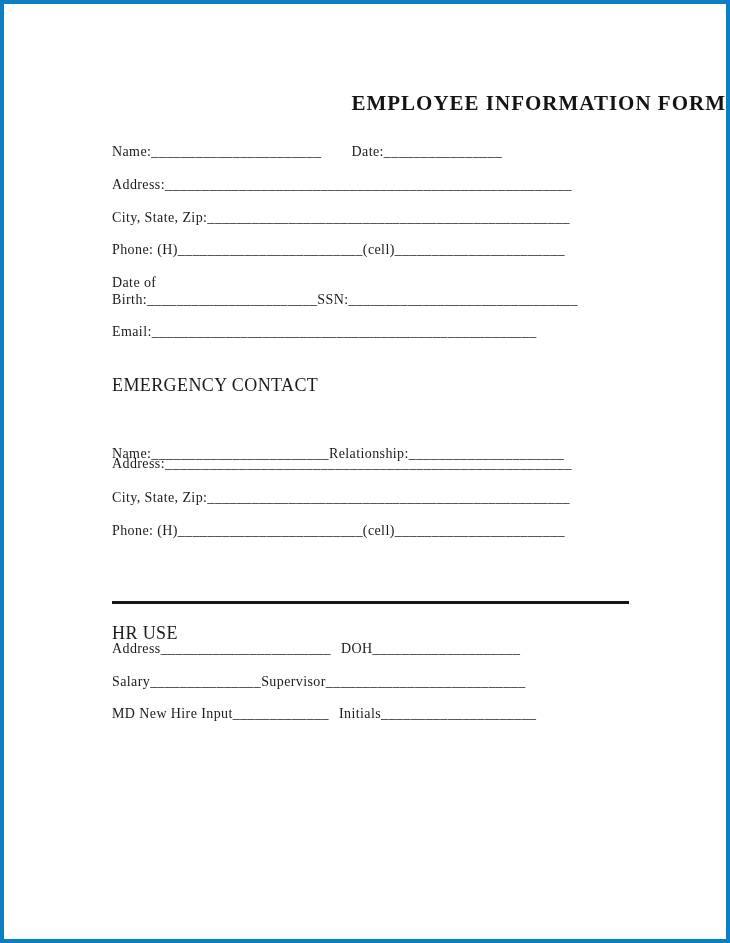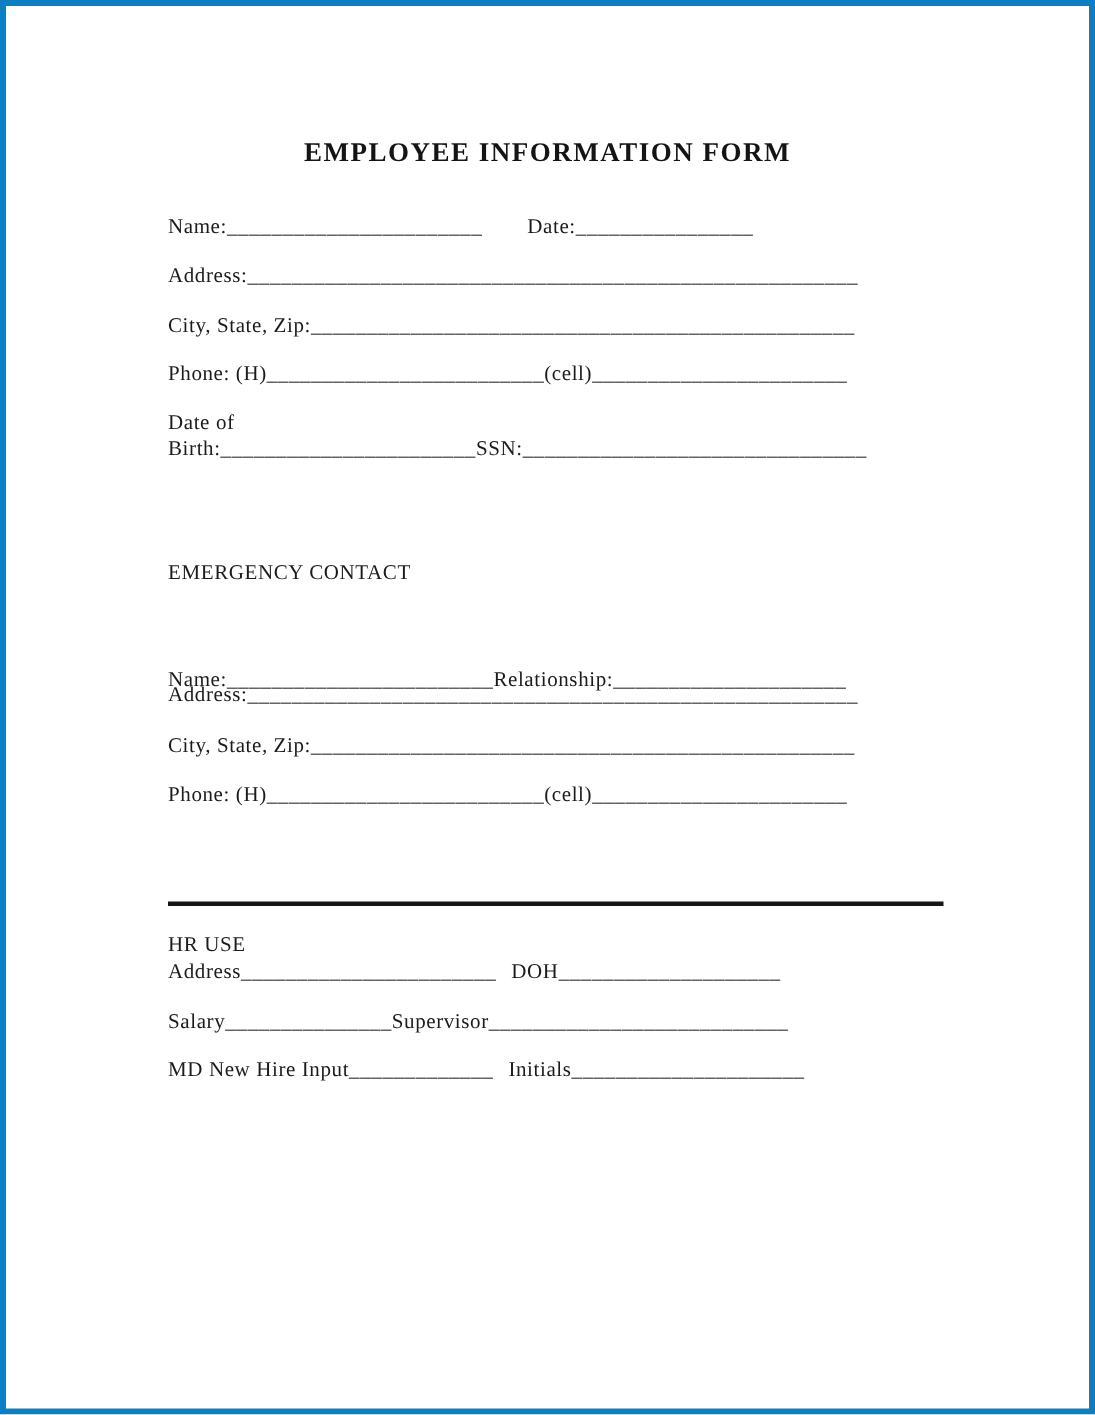--- a/index.html
+++ b/index.html
@@ -16,41 +16,41 @@
     background: #ffffff;
     overflow: hidden;
     font-family: "Liberation Serif", "DejaVu Serif", serif;
     color: #1b1b1b;
   }
   .title {
     position: absolute;
     left: 0;
     top: 87px;
     width: 100%;
-    text-align: center;
-    font-size: 18px;
+    text-align: right;
+    font-size: 21px;
     font-weight: bold;
     letter-spacing: 1px;
     color: #141414;
   }
   .row {
     position: absolute;
     left: 108px;
     white-space: nowrap;
     font-size: 14px;
     letter-spacing: 0.4px;
     line-height: 1.15;
   }
   .blank {
     letter-spacing: 0.4px;
   }
   .gap-30 { margin-left: 30px; }
   .gap-10 { margin-left: 10px; }
   .section-heading {
-    font-size: 14px;
+    font-size: 18px;
     letter-spacing: 0.4px;
   }
   .hr-rule {
     position: absolute;
     left: 108px;
     top: 597px;
     width: 517px;
     height: 3px;
     background: #161616;
   }
@@ -79,20 +79,23 @@
   </div>
 
   <div class="row" style="top:271px">
     <span>Date of</span>
   </div>
 
   <div class="row" style="top:288px">
     <span>Birth:</span><span class="blank">_______________________</span><span>SSN:</span><span class="blank">_______________________________</span>
   </div>
 
+  <div class="row" style="top:320px">
+    <span>Email:</span><span class="blank">____________________________________________________</span>
+  </div>
 
   <div class="row section-heading" style="top:371px">EMERGENCY CONTACT</div>
 
   <div class="row" style="top:442px">
     <span>Name:</span><span class="blank">________________________</span><span>Relationship:</span><span class="blank">_____________________</span>
   </div>
 
   <div class="row" style="top:452px">
     <span>Address:</span><span class="blank">_______________________________________________________</span>
   </div>

